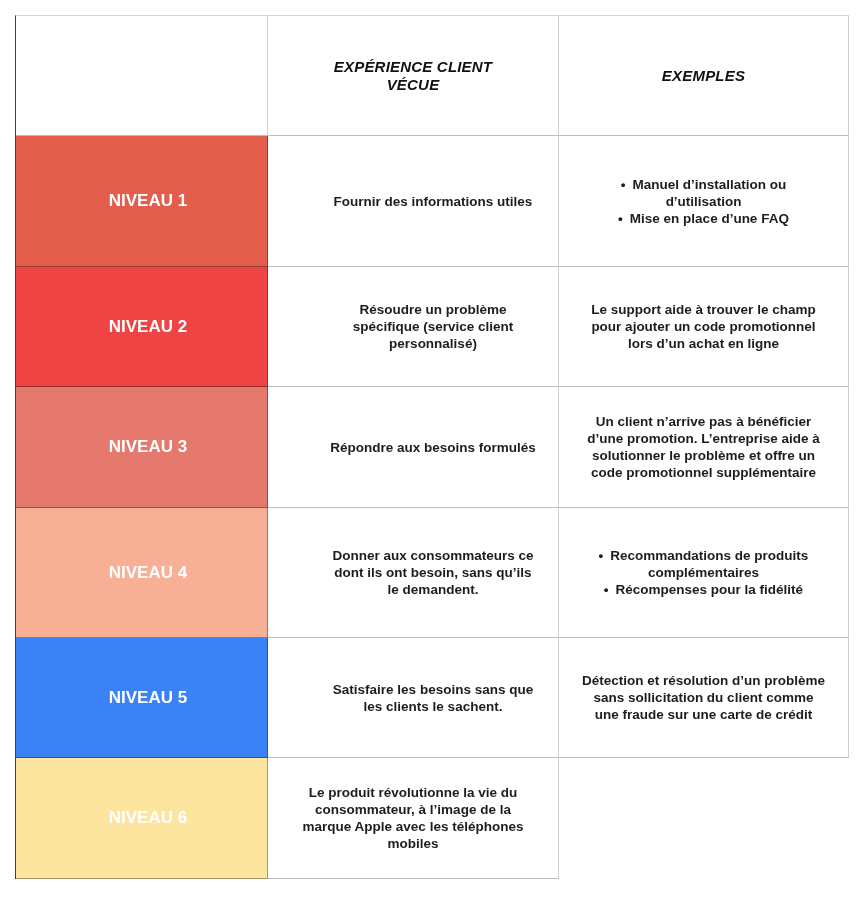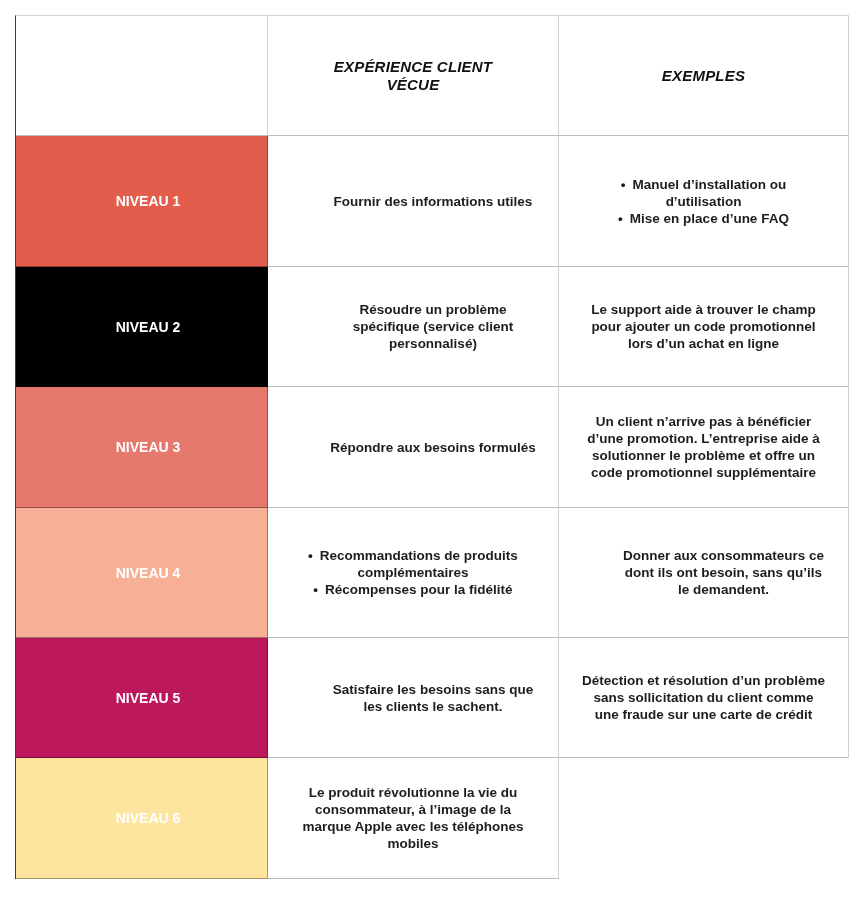--- a/index.html
+++ b/index.html
@@ -16,21 +16,21 @@
     .cell {
       box-sizing: border-box;
       border-right: 1px solid #cfcfcf;
       border-bottom: 1px solid #bdbdbd;
       display: flex; align-items: center; justify-content: center;
       text-align: center;
       background: #ffffff;
     }
     .head-cell { font-style: italic; font-weight: bold; font-size: 15px; letter-spacing: 0.2px; color: #111; }
     .head-cell span { display: block; width: 180px; line-height: 18px; }
-    .level-cell { color: #ffffff; font-weight: bold; font-size: 14px; border-bottom-color: rgba(0,0,0,0.35); border-right-color: rgba(0,0,0,0.35); padding-left: 13px; }
+    .level-cell { color: #ffffff; font-weight: bold; font-size: 17px; border-bottom-color: rgba(0,0,0,0.35); border-right-color: rgba(0,0,0,0.35); padding-left: 13px; }
     .exp-cell, .ex-cell { font-weight: bold; font-size: 13.5px; line-height: 17px; color: #1d1d1d; padding: 0 22px; }
     .exp-cell span { display: block; max-width: 230px; margin-left: 40px; }
     .ex-cell span { display: block; max-width: 250px; }
     .ex-list { list-style: none; margin: 16px; padding: 0; }
     .ex-list li { position: relative; }
     .ex-list li::before { content: "\2022"; margin-right: 7px; }
   </style>
 </head>
 <body>
 
@@ -52,21 +52,21 @@
   <div class="cell exp-cell">
     <span>Fournir des informations utiles</span>
   </div>
   <div class="cell ex-cell">
     <ul class="ex-list">
       <li>Manuel d’installation ou d’utilisation</li>
       <li>Mise en place d’une FAQ</li>
     </ul>
   </div>
 
-  <div class="cell level-cell" style="background: #000000;">
+  <div class="cell level-cell" style="background: #ef4444;">
     <span>NIVEAU 2</span>
   </div>
   <div class="cell exp-cell">
     <span>Résoudre un problème spécifique (service client personnalisé)</span>
   </div>
   <div class="cell ex-cell">
     <span>Le support aide à trouver le champ pour ajouter un code promotionnel lors d’un achat en ligne</span>
   </div>
 
   <div class="cell level-cell" style="background: rgb(229, 121, 109);">
@@ -75,31 +75,31 @@
   <div class="cell exp-cell">
     <span>Répondre aux besoins formulés</span>
   </div>
   <div class="cell ex-cell">
     <span>Un client n’arrive pas à bénéficier d’une promotion. L’entreprise aide à solutionner le problème et offre un code promotionnel supplémentaire</span>
   </div>
 
   <div class="cell level-cell" style="background: rgb(247, 176, 150);">
     <span>NIVEAU 4</span>
   </div>
+  <div class="cell exp-cell">
+    <span>Donner aux consommateurs ce dont ils ont besoin, sans qu’ils le demandent.</span>
+  </div>
   <div class="cell ex-cell">
     <ul class="ex-list">
       <li>Recommandations de produits complémentaires</li>
       <li>Récompenses pour la fidélité</li>
     </ul>
   </div>
-  <div class="cell exp-cell">
-    <span>Donner aux consommateurs ce dont ils ont besoin, sans qu’ils le demandent.</span>
-  </div>
 
-  <div class="cell level-cell" style="background: #be185d;">
+  <div class="cell level-cell" style="background: #3b82f6;">
     <span>NIVEAU 5</span>
   </div>
   <div class="cell exp-cell">
     <span>Satisfaire les besoins sans que les clients le sachent.</span>
   </div>
   <div class="cell ex-cell">
     <span>Détection et résolution d’un problème sans sollicitation du client comme une fraude sur une carte de crédit</span>
   </div>
 
   <div class="cell level-cell" style="background: rgb(253, 229, 160);">

